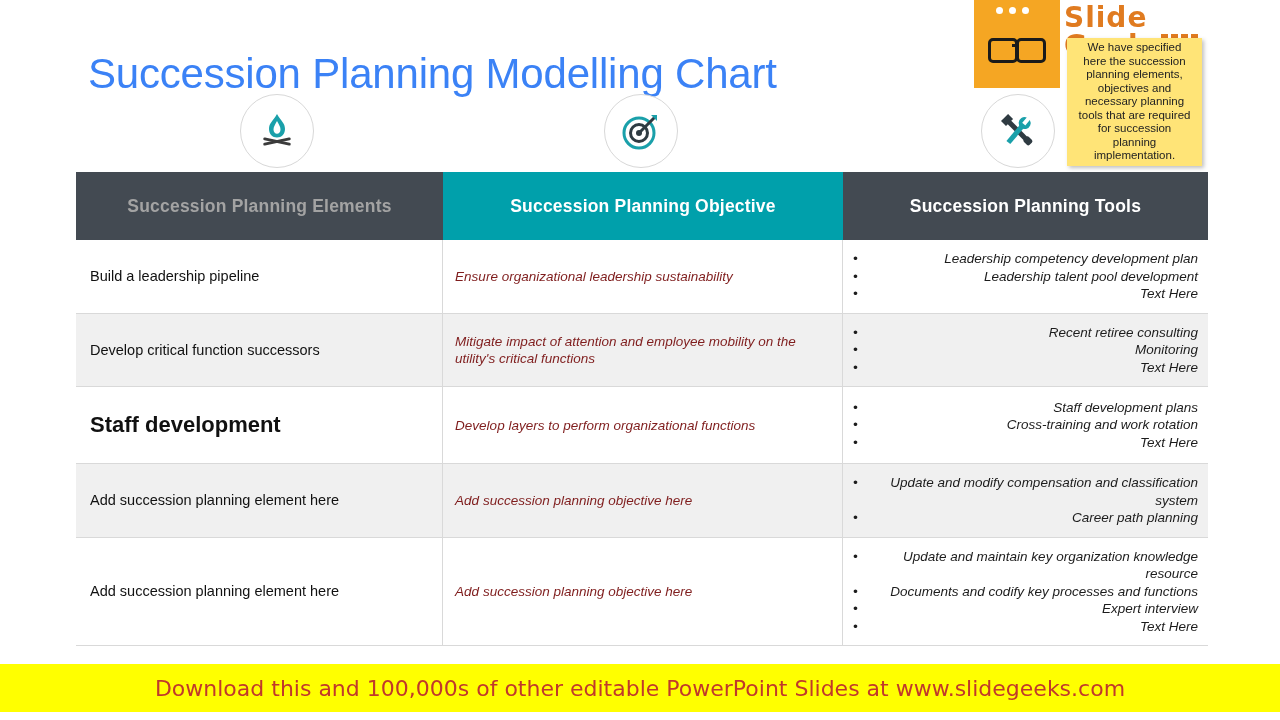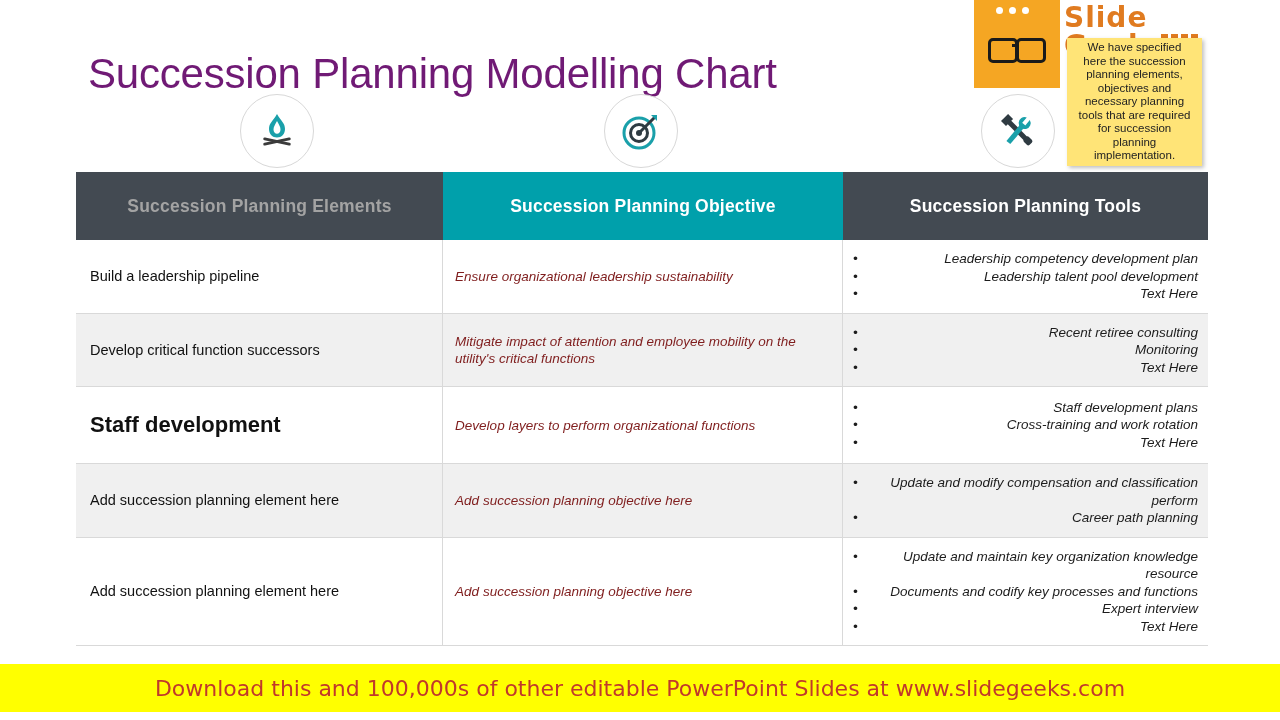--- a/index.html
+++ b/index.html
@@ -20,21 +20,21 @@
     height: 720px;
     background: #ffffff;
   }
 
   
   .title {
     position: absolute;
     left: 88px;
     top: 22px;
     font-size: 42px;
-    color: #701a75;
+    color: #3b82f6;
     font-weight: normal;
     letter-spacing: -0.2px;
     white-space: nowrap;
   }
 
   
   .logo-wrap {
     position: absolute;
     left: 974px;
     top: 0px;
@@ -409,21 +409,21 @@
           <li>Text Here</li>
         </ul>
       </div>
     </div>
 
     <div class="row body-row alt r4">
       <div class="cell c1">Add succession planning element here</div>
       <div class="cell c2">Add succession planning objective here</div>
       <div class="cell c3">
         <ul class="bullets">
-          <li>Update and modify compensation and classification perform</li>
+          <li>Update and modify compensation and classification system</li>
           <li>Career path planning</li>
         </ul>
       </div>
     </div>
 
     <div class="row body-row r5">
       <div class="cell c1">Add succession planning element here</div>
       <div class="cell c2">Add succession planning objective here</div>
       <div class="cell c3">
         <ul class="bullets">

